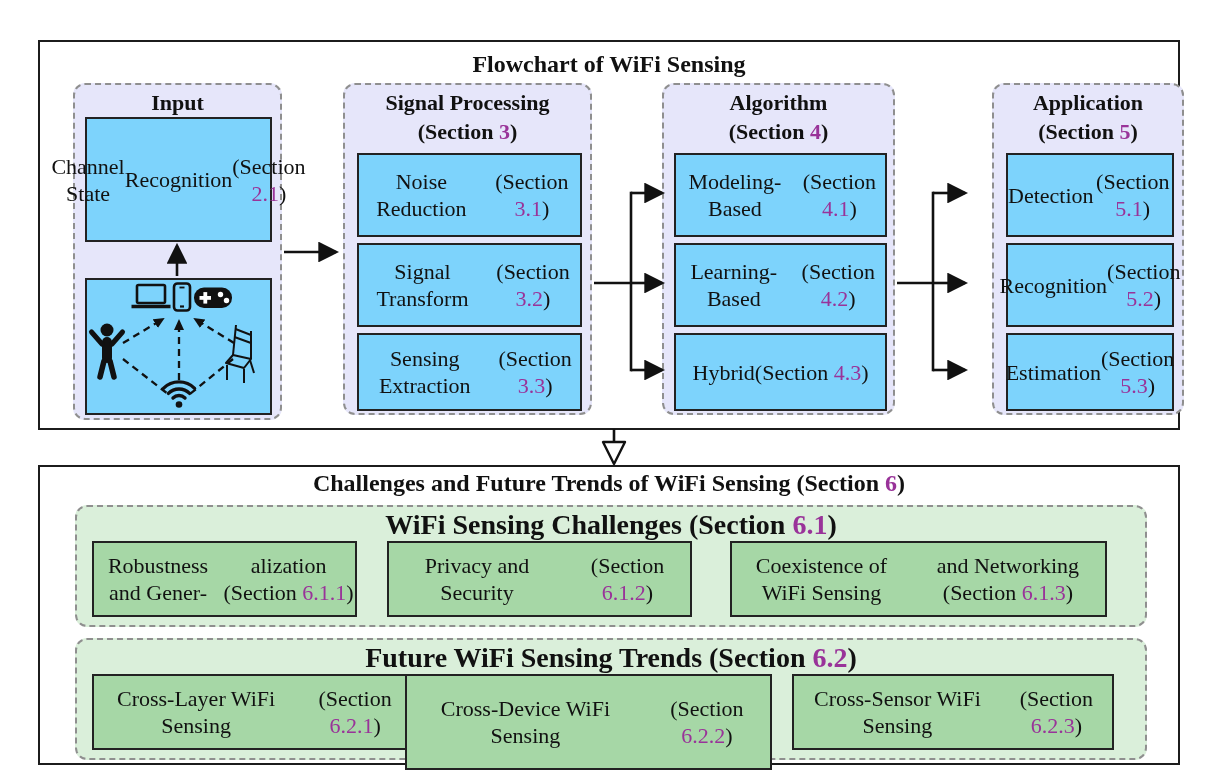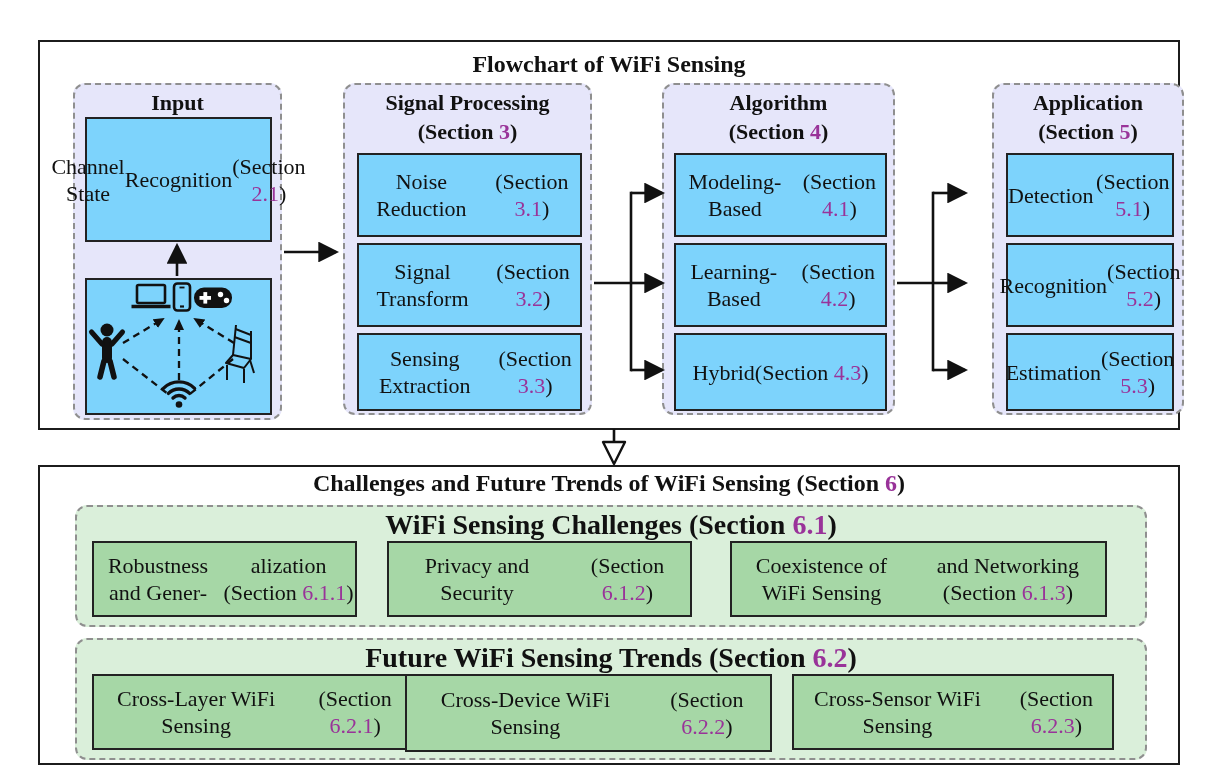--- a/index.html
+++ b/index.html
@@ -174,21 +174,21 @@
       <div><span>and Networking </span><span>(Section </span><span class="sec">6.1.3</span><span>)</span></div>
     </div>
   </div>
 
   <div class="panel grn" style="left:75px;top:638px;width:1072px;height:122px">
     <div class="ghdr"><span>Future WiFi Sensing Trends </span><span>(Section </span><span class="sec">6.2</span><span>)</span></div>
     <div class="gbox" style="left:15px;top:34px;width:322px;height:76px">
       <div><span>Cross-Layer WiFi Sensing</span></div>
       <div><span></span><span>(Section </span><span class="sec">6.2.1</span><span>)</span></div>
     </div>
-    <div class="gbox" style="left:328px;top:34px;width:367px;height:78px">
+    <div class="gbox" style="left:328px;top:34px;width:367px;height:96px">
       <div><span>Cross-Device WiFi Sensing</span></div>
       <div><span></span><span>(Section </span><span class="sec">6.2.2</span><span>)</span></div>
     </div>
     <div class="gbox" style="left:715px;top:34px;width:322px;height:76px">
       <div><span>Cross-Sensor WiFi Sensing</span></div>
       <div><span></span><span>(Section </span><span class="sec">6.2.3</span><span>)</span></div>
     </div>
   </div>
 
   <svg class="overlay" width="1209" height="783" viewBox="0 0 1209 783">

